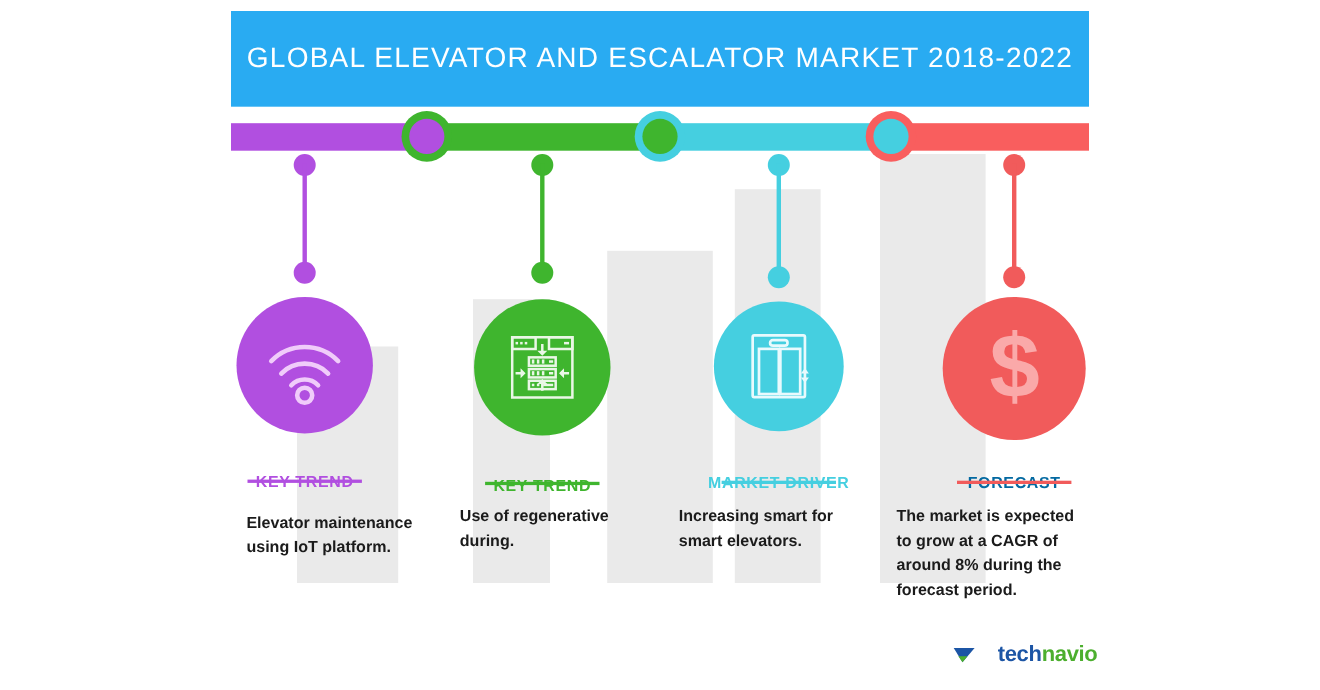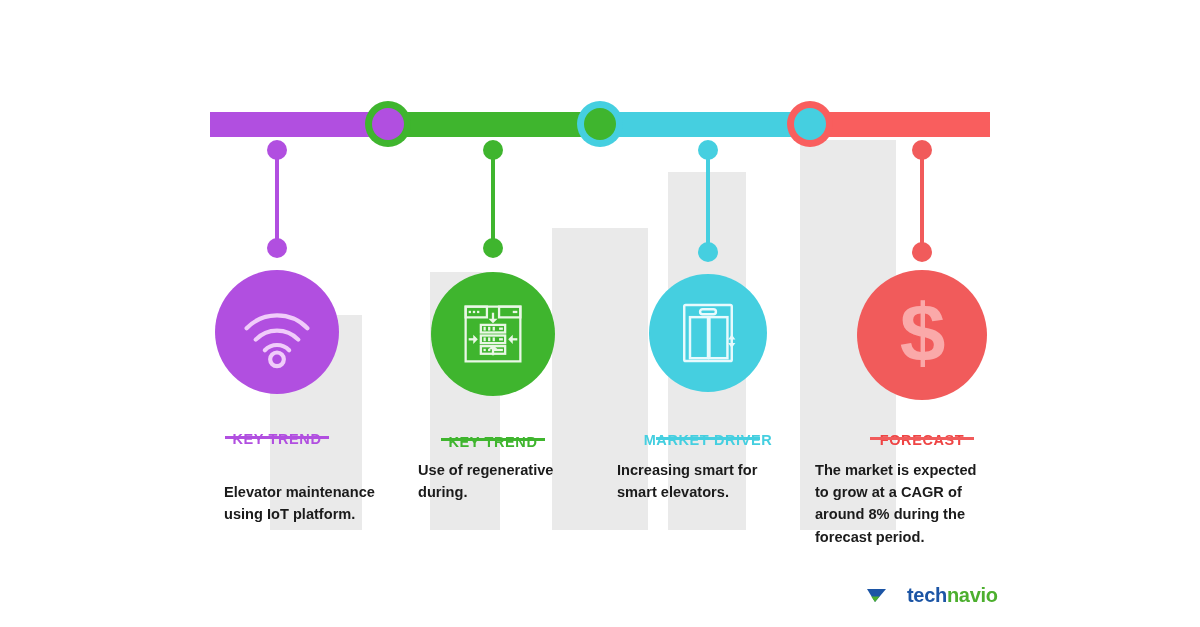--- a/index.html
+++ b/index.html
@@ -71,20 +71,23 @@
 <div class="canvas">
 
   <div class="bars">
       <div class="bar" style="left: 270px; top: 315px; width: 92px; height: 215px; background: rgb(234, 234, 234);"></div>
       <div class="bar" style="left: 430px; top: 272px; width: 70px; height: 258px; background: rgb(234, 234, 234);"></div>
       <div class="bar" style="left: 552px; top: 228px; width: 96px; height: 302px; background: rgb(234, 234, 234);"></div>
       <div class="bar" style="left: 668px; top: 172px; width: 78px; height: 358px; background: rgb(234, 234, 234);"></div>
       <div class="bar" style="left: 800px; top: 140px; width: 96px; height: 390px; background: rgb(234, 234, 234);"></div>
     </div>
 
+  <div class="banner" style="background: rgb(41, 171, 242);">
+    <div class="banner-title" style="color: rgb(255, 255, 255);">GLOBAL ELEVATOR AND ESCALATOR MARKET 2018-2022</div>
+  </div>
 
   <div class="timeline">
       <div class="seg" style="left: 0px; width: 178px; background: rgb(177, 79, 224);"></div>
       <div class="seg" style="left: 178px; width: 212px; background: rgb(63, 181, 46);"></div>
       <div class="seg" style="left: 390px; width: 210px; background: rgb(69, 207, 224);"></div>
       <div class="seg" style="left: 600px; width: 180px; background: rgb(249, 94, 94);"></div>
       <div class="node node-ring" style="left: 155px; background: rgb(63, 181, 46);"></div>
       <div class="node node-core" style="left: 162px; background: rgb(177, 79, 224);"></div>
       <div class="node node-ring" style="left: 367px; background: rgb(69, 207, 224);"></div>
       <div class="node node-core" style="left: 374px; background: rgb(63, 181, 46);"></div>
@@ -101,21 +104,21 @@
           <g fill="none" stroke="#F0CCFA" stroke-width="5.5" stroke-linecap="round">
             <path d="M10 45 A56 56 0 0 1 90 45"></path>
             <path d="M22 60 A39 39 0 0 1 78 60"></path>
             <path d="M34 74 A22 22 0 0 1 66 74"></path>
           </g>
           <circle cx="50" cy="86" r="9" fill="none" stroke="#F0CCFA" stroke-width="5.5"></circle>
         </svg>
       </div>
       <div class="label" style="left: 177px; top: 414px; color: rgb(177, 79, 224);">KEY TREND</div>
       <div class="rule" style="left: 225px; margin-left: 0px; width: 104px; top: 436px; background: rgb(177, 79, 224);"></div>
-      <div class="desc" style="left: 224px; top: 481px; width: 168px;">Elevator maintenance using IoT platform.</div>
+      <div class="desc" style="left: 224px; top: 465px; width: 168px;">Elevator maintenance using IoT platform.</div>
       <div class="dot dot-top" style="position: absolute; left: 483px; top: 140px; margin-left: 0px; background: rgb(63, 181, 46);"></div>
       <div style="position: absolute; left: 491px; top: 149px; width: 4px; height: 98px; background: rgb(63, 181, 46);"></div>
       <div class="dot dot-bot" style="position: absolute; left: 483px; top: 238px; margin-left: 0px; background: rgb(63, 181, 46);"></div>
       <div class="iconwrap" style="left: 431px; top: 272px; width: 124px; height: 124px; background: rgb(63, 181, 46);">
         <svg width="76" height="76" viewBox="0 0 100 100">
           <g stroke="#EAF7E6" stroke-width="3" fill="none">
             <path d="M14 14 L86 14 L86 86 L14 86 Z"></path>
             <path d="M14 14 L42 14 L42 28 L14 28 Z"></path>
             <path d="M58 14 L86 14 L86 28 L58 28 Z"></path>
             <rect x="34" y="38" width="32" height="10"></rect>
@@ -175,21 +178,21 @@
       <div class="rule" style="left: 656px; margin-left: 0px; width: 104px; top: 437px; background: rgb(69, 207, 224);"></div>
       <div class="desc" style="left: 617px; top: 459px; width: 172px;">Increasing smart for smart elevators.</div>
       <div class="dot dot-top" style="position: absolute; left: 912px; top: 140px; margin-left: 0px; background: rgb(241, 91, 91);"></div>
       <div style="position: absolute; left: 920px; top: 149px; width: 4px; height: 102px; background: rgb(241, 91, 91);"></div>
       <div class="dot dot-bot" style="position: absolute; left: 912px; top: 242px; margin-left: 0px; background: rgb(241, 91, 91);"></div>
       <div class="iconwrap" style="left: 857px; top: 270px; width: 130px; height: 130px; background: rgb(241, 91, 91);">
         <svg width="79" height="79" viewBox="0 0 100 100">
           <text x="50" y="82" text-anchor="middle" font-family="Liberation Sans, sans-serif" font-size="104" font-weight="bold" fill="#FAA9A9">$</text>
         </svg>
       </div>
-      <div class="label" style="left: 822px; top: 415px; color: #ef4444;">FORECAST</div>
+      <div class="label" style="left: 822px; top: 415px; color: #0369a1;">FORECAST</div>
       <div class="rule" style="left: 870px; margin-left: 0px; width: 104px; top: 437px; background: rgb(241, 91, 91);"></div>
       <div class="desc" style="left: 815px; top: 459px; width: 170px;">The market is expected to grow at a CAGR of around 8% during the forecast period.</div>
     </div>
 
   <div class="logo">
     <svg width="22" height="20" viewBox="0 0 22 20">
       <path d="M1 3 L20 3 L9 16 Z" fill="#1C55A5"></path>
       <path d="M5.2 10.5 L13.5 10.5 L9 16 Z" fill="#4CAF2E"></path>
     </svg>
     <span class="logo-text"><span class="logo-tech">tech</span><span class="logo-navio">navio</span></span>

